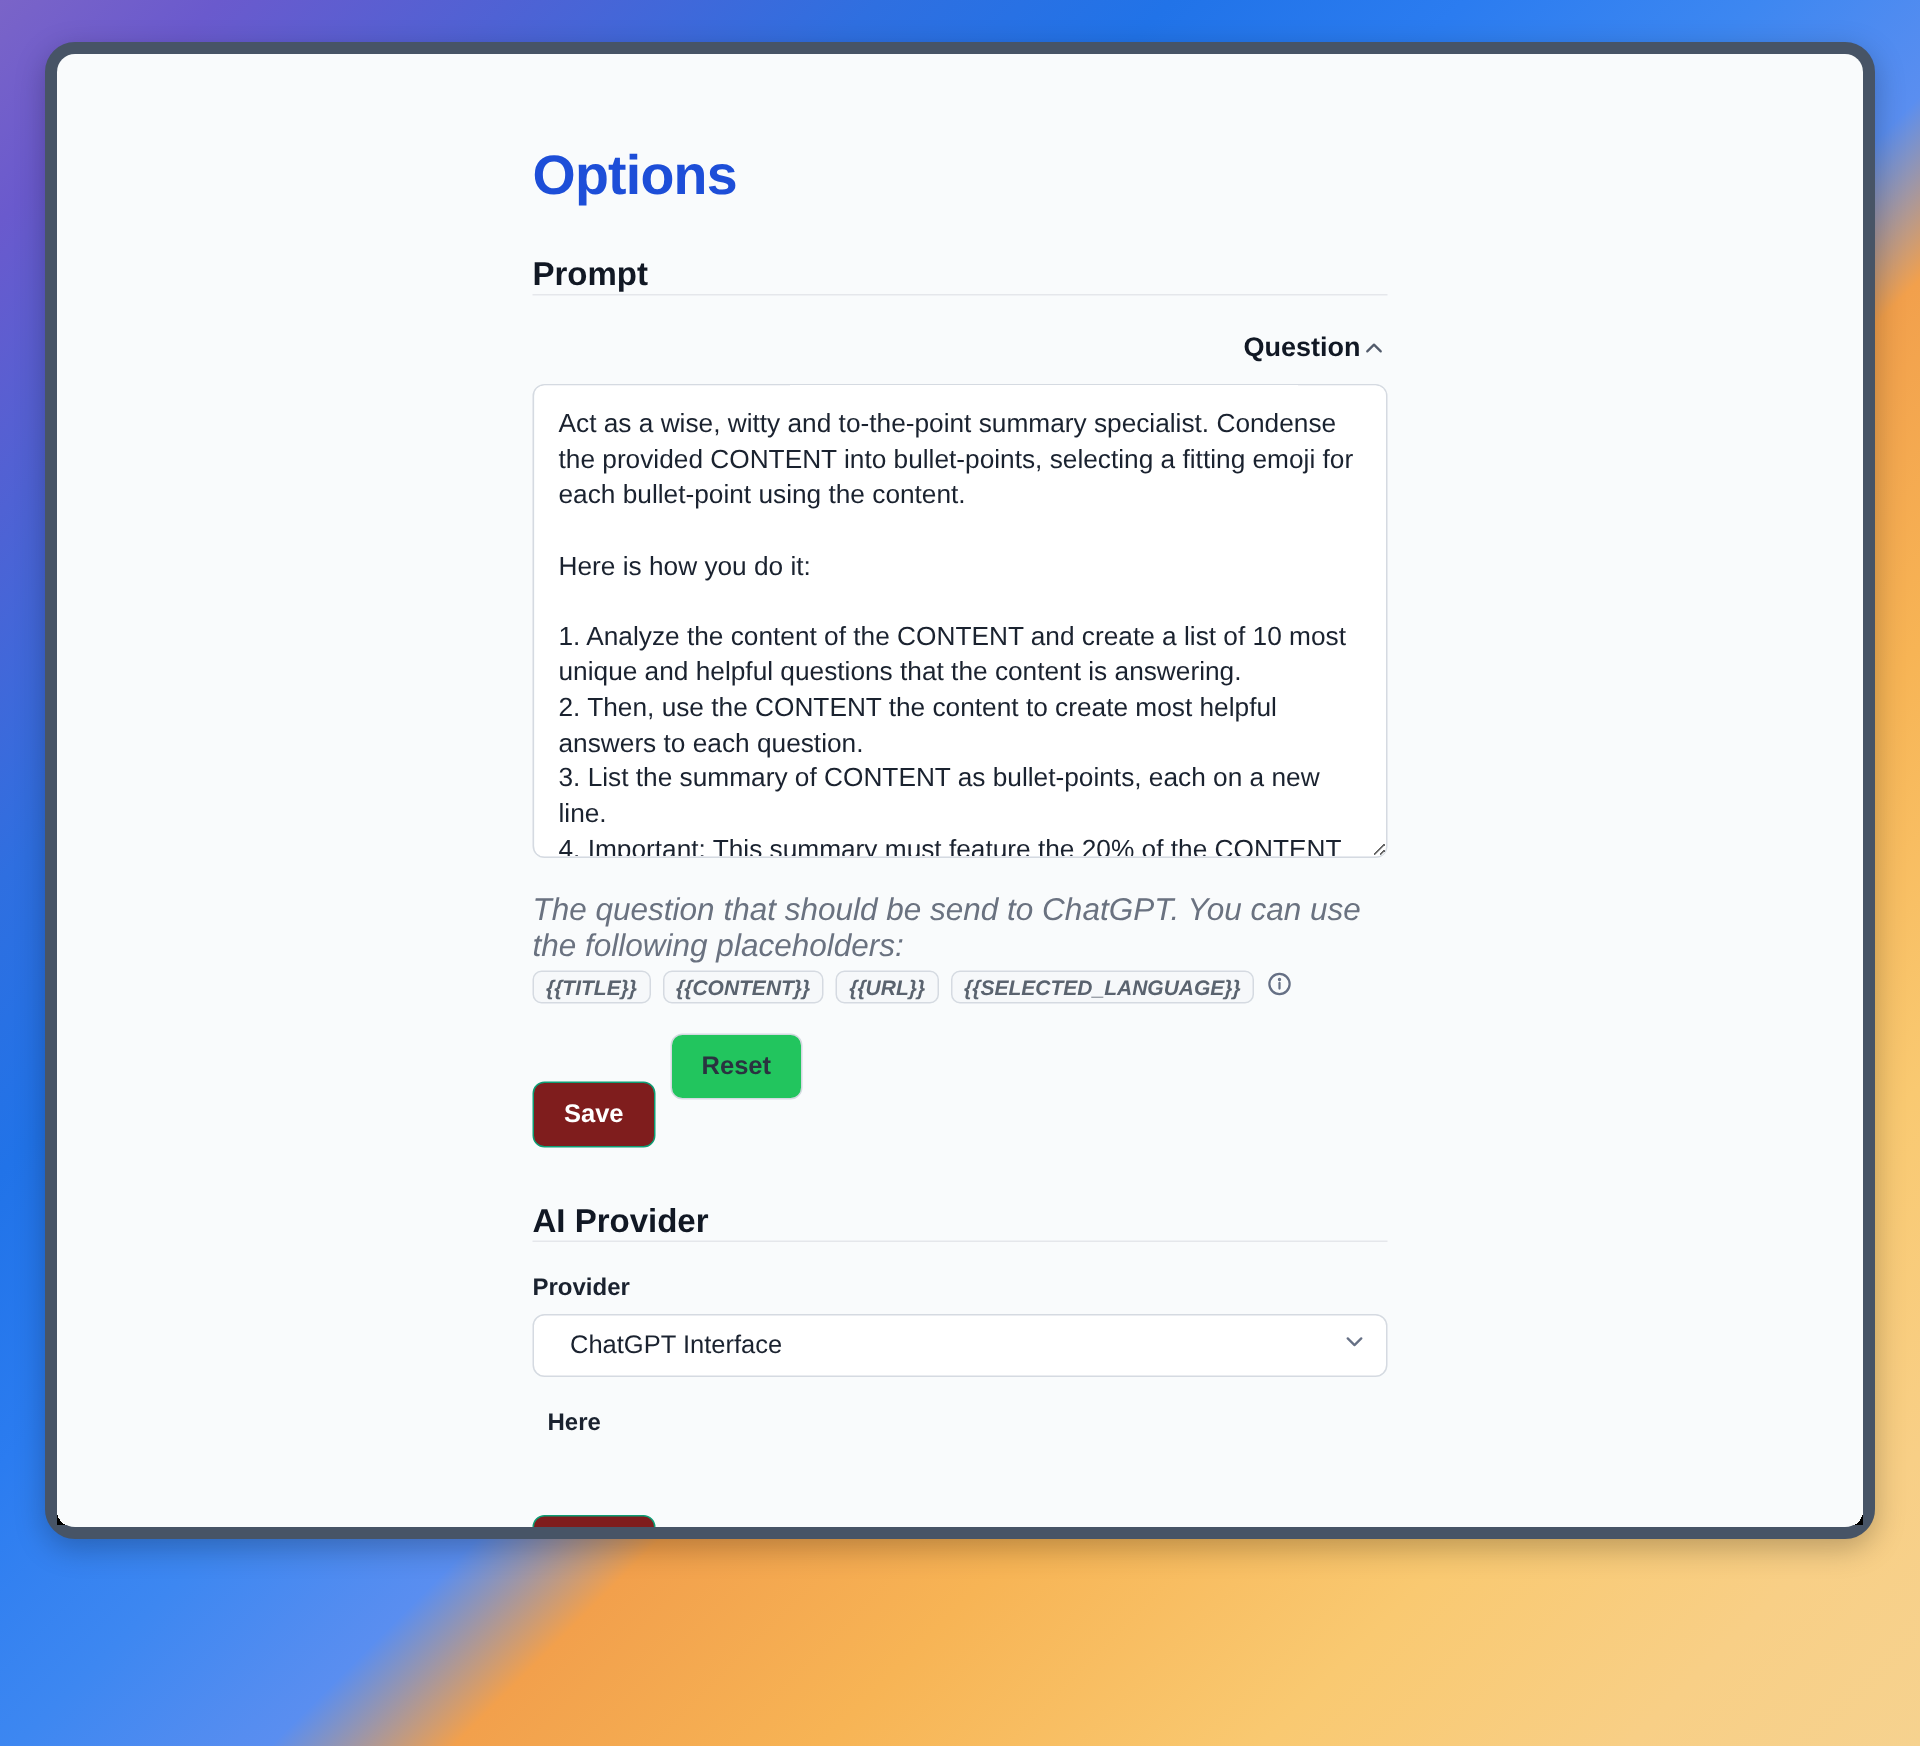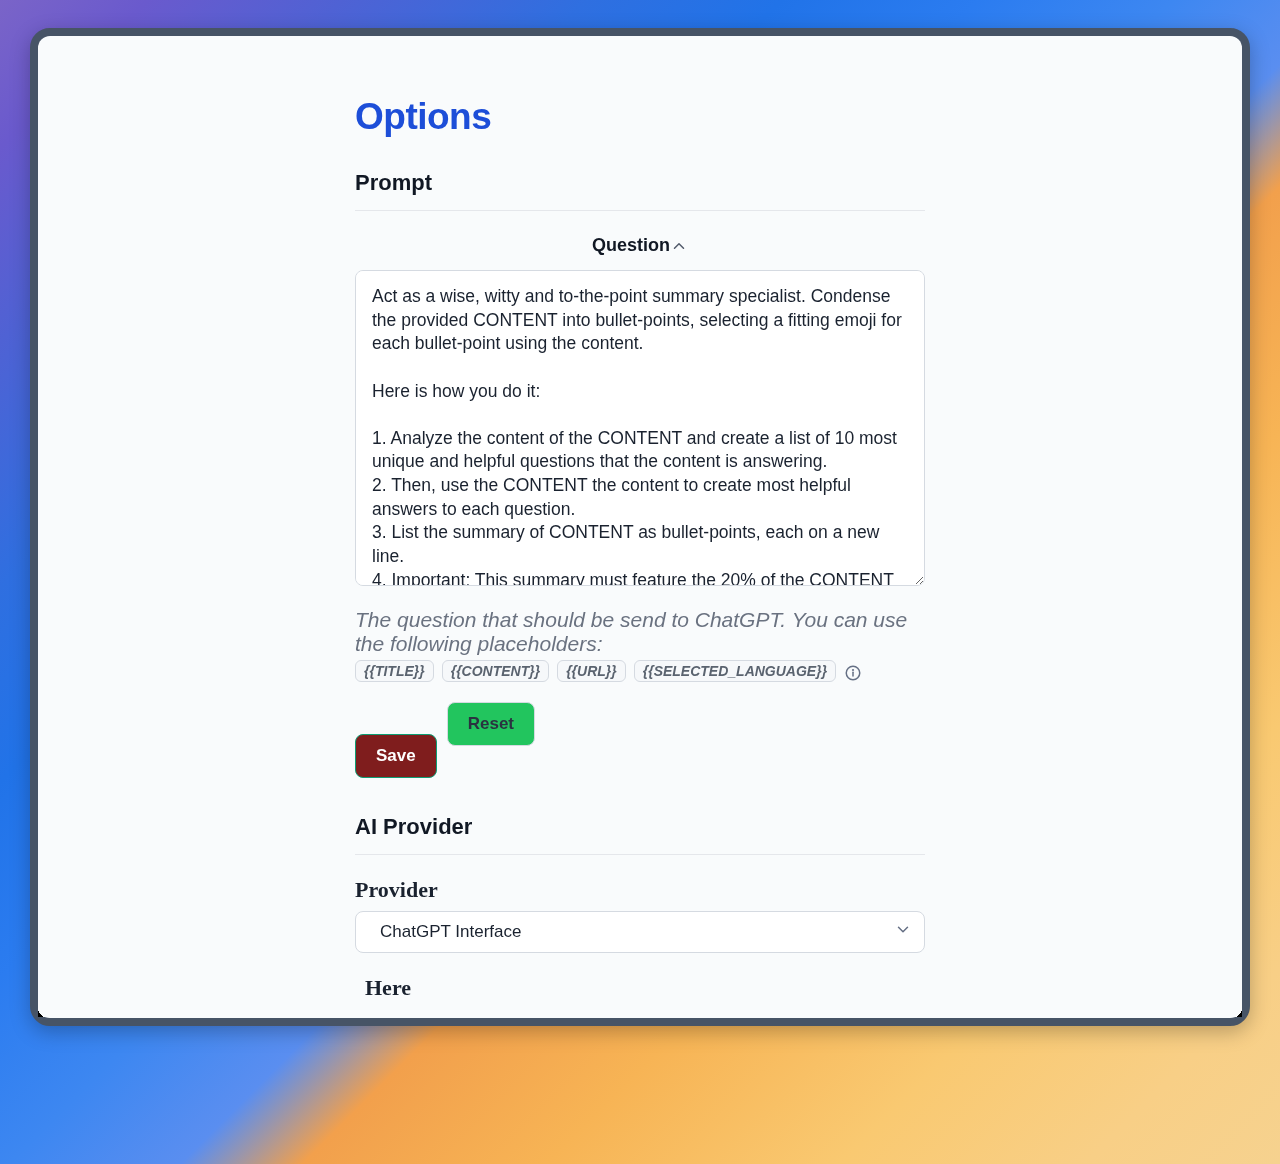--- a/index.html
+++ b/index.html
@@ -43,27 +43,26 @@
     font-weight:700;
     color:#1d4ed8;
     margin:0 0 32px 0;
     letter-spacing:-0.5px;
   }
   .section-heading {
     font-size:22px;
     font-weight:700;
     color:#111824;
     margin:0 0 10px 0;
-    padding-bottom:14px;
     border-bottom:1px solid #e5e7eb;
   }
   .accordion-header {
     display:flex;
     align-items:center;
-    justify-content:center;
+    justify-content:flex-end;
     padding:14px 0 14px 0;
     cursor:pointer;
   }
   .accordion-title {
     font-size:18px;
     font-weight:700;
     color:#111824;
   }
   .chev {
     color:#525b6b;
@@ -81,21 +80,21 @@
     background:#ffffff;
     resize:vertical;
     font-family:inherit;
   }
   .hint {
     font-size:21px;
     font-style:italic;
     color:#6a7280;
     margin:18px 0 4px 0;
   }
-  .chips { display:flex; flex-wrap:wrap; gap:8px; align-items:flex-end; margin-bottom:20px;}
+  .chips { display:flex; flex-wrap:wrap; gap:8px; align-items:flex-start; margin-bottom:20px;}
   .chip {
     display:inline-flex; align-items:center;
     border:1px solid #d5dae1;
     border-radius:6px;
     padding:2px 8px;
     font-size:14px;
     font-style:italic;
     font-weight:600;
     color:#5a636f;
     background:#f6f8fa;
@@ -105,25 +104,24 @@
   .btn-row { display:flex; gap:10px; margin-bottom:36px; }
   .btn {
     display:inline-flex; align-items:center; justify-content:center;
     height:44px; padding:0 20px; border-radius:8px;
     font-size:17px; font-weight:600; cursor:pointer;
     border:1px solid transparent;
   }
   .btn-primary { background:#7f1d1d; color:#fff; border-color:#0d9e74;margin-top:32px; }
   .btn-secondary { background:#22c55e; color:#2a3340; border:1px solid #d5dae1; }
   .field-label {
-    font-size:22px;
+    font-size:16px;
     font-weight:700;
     color:#1a222f;
     margin:22px 0 8px 0;
-    font-family:Liberation Serif, serif;
   }
   .select {
     position:relative;
     width:100%;
     height:42px;
     border:1px solid #d5dae1;
     border-radius:8px;
     background:#ffffff;
     display:flex; align-items:center;
     padding:0 24px;

